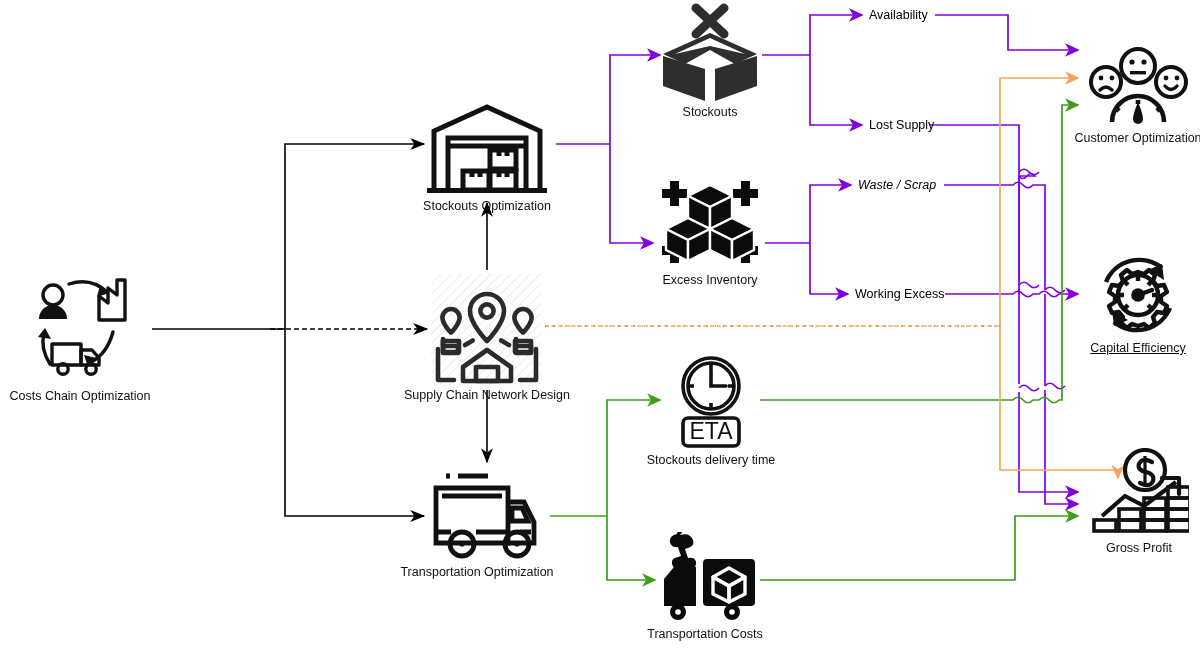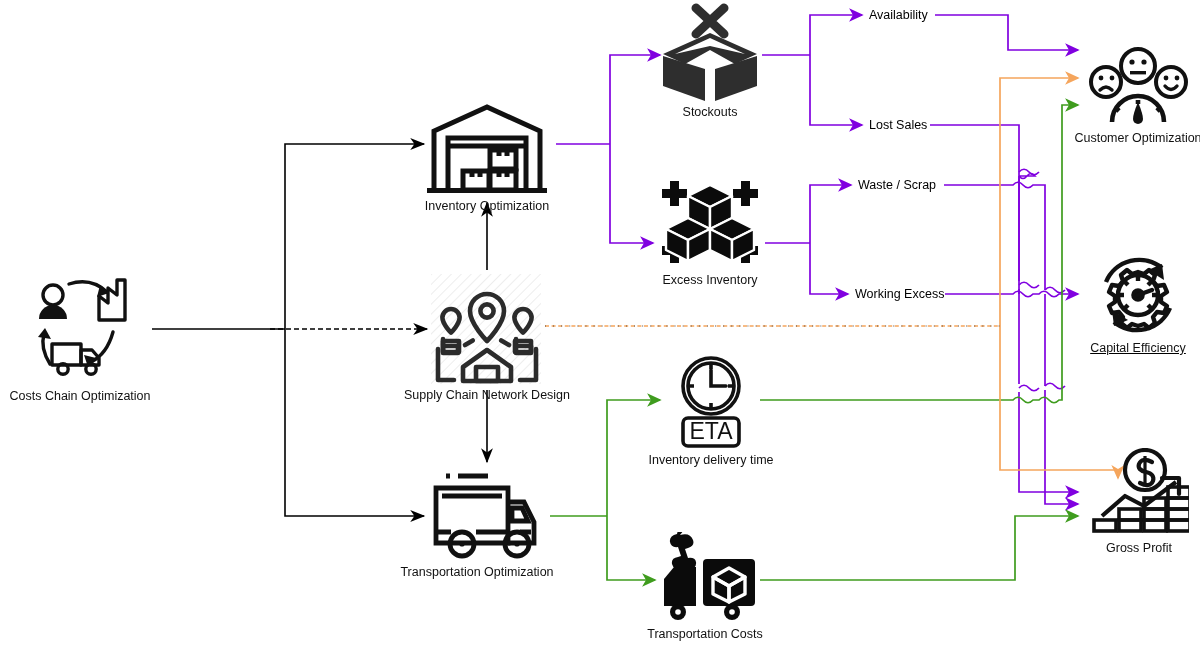--- a/index.html
+++ b/index.html
@@ -137,21 +137,21 @@
           <path d="M25,92 L25,40 L103,40 L103,92"></path>
           <path d="M25,48 L103,48"></path>
           <rect x="67" y="52" width="26" height="19"></rect>
           <rect x="67" y="73" width="26" height="19"></rect>
           <rect x="40" y="73" width="26" height="19"></rect>
           <path d="M76,52 L76,58 M84,52 L84,58 M76,73 L76,79 M84,73 L84,79 M49,73 L49,79 M57,73 L57,79"></path>
         </g>
         <rect x="4" y="90" width="120" height="5" fill="#111"></rect>
       </svg>
     </div>
-    <div class="cap">Inventory Optimization</div>
+    <div class="cap">Stockouts Optimization</div>
   </div>
 
   <div class="node" style="left:406px;top:289px;width:162px;">
     <div class="glyph">
       <svg width="110" height="96" viewBox="0 0 110 96">
         <g fill="none" stroke="#2b2b2b" stroke-width="4.6" stroke-linejoin="round" stroke-linecap="round">
           <path d="M55,5 a17,17 0 0 1 17,17 c0,13 -17,30 -17,30 c0,0 -17,-17 -17,-30 a17,17 0 0 1 17,-17 z"></path>
           <circle cx="55" cy="22" r="6.6"></circle>
           <path d="M19,20 a8.6,8.6 0 0 1 8.6,8.6 c0,6.6 -8.6,15 -8.6,15 c0,0 -8.6,-8.4 -8.6,-15 a8.6,8.6 0 0 1 8.6,-8.6 z"></path>
           <path d="M91,20 a8.6,8.6 0 0 1 8.6,8.6 c0,6.6 -8.6,15 -8.6,15 c0,0 -8.6,-8.4 -8.6,-15 a8.6,8.6 0 0 1 8.6,-8.6 z"></path>
@@ -240,21 +240,21 @@
         <g fill="none" stroke="#111" stroke-width="3.6">
           <circle cx="46" cy="30" r="28"></circle>
           <circle cx="46" cy="30" r="23"></circle>
           <path d="M46,14 L46,30 L61,30" stroke-width="3.6" stroke-linecap="round"></path>
           <path d="M46,8 L46,13 M46,47 L46,52 M24,30 L29,30 M63,30 L68,30"></path>
           <rect x="18" y="62" width="56" height="28" rx="5"></rect>
         </g>
         <text x="46" y="83" font-family="'Liberation Sans',sans-serif" font-size="23" font-weight="400" text-anchor="middle" fill="#111">ETA</text>
       </svg>
     </div>
-    <div class="cap">Inventory delivery time</div>
+    <div class="cap">Stockouts delivery time</div>
   </div>
 
   <div class="node" style="left:640px;top:532px;width:130px;">
     <div class="glyph">
       <svg width="110" height="92" viewBox="0 0 110 92">
         <g fill="#0b0b0b">
           <path d="M30,3 q10,-3 13,5 q2,6 -5,8 l-3,1 l3,9 q7,-1 8,4 q1,6 -7,8 l-1,5 h-6 l1,-5 q-9,1 -11,-6 q-1,-6 6,-7 l3,-1 l-3,-9 q-7,1 -8,-5 q-1,-6 7,-8 l1,-4 h6 z"></path>
           <path d="M24,35 L46,35 L46,60 L14,60 L14,47 Z"></path>
           <rect x="14" y="60" width="32" height="14"></rect>
           <rect x="53" y="27" width="52" height="47" rx="4"></rect>
@@ -346,17 +346,17 @@
           <rect x="79" y="50" width="22" height="11"></rect>
           <rect x="79" y="61" width="22" height="11"></rect>
           <rect x="79" y="72" width="22" height="11"></rect>
         </g>
       </svg>
     </div>
     <div class="cap">Gross Profit</div>
   </div>
 
   <div class="wlabel" style="left:869px;top:9px;">Availability</div>
-  <div class="wlabel" style="left:869px;top:119px;">Lost Sales</div>
-  <div class="wlabel" style="left:858px;top:179px;">Waste / Scrap</div>
+  <div class="wlabel" style="left:869px;top:119px;">Lost Supply</div>
+  <div class="wlabel" style="left:858px;top:179px;font-style:italic;">Waste / Scrap</div>
   <div class="wlabel" style="left:855px;top:288px;">Working Excess</div>
 
 </div>
 
 </body></html>

